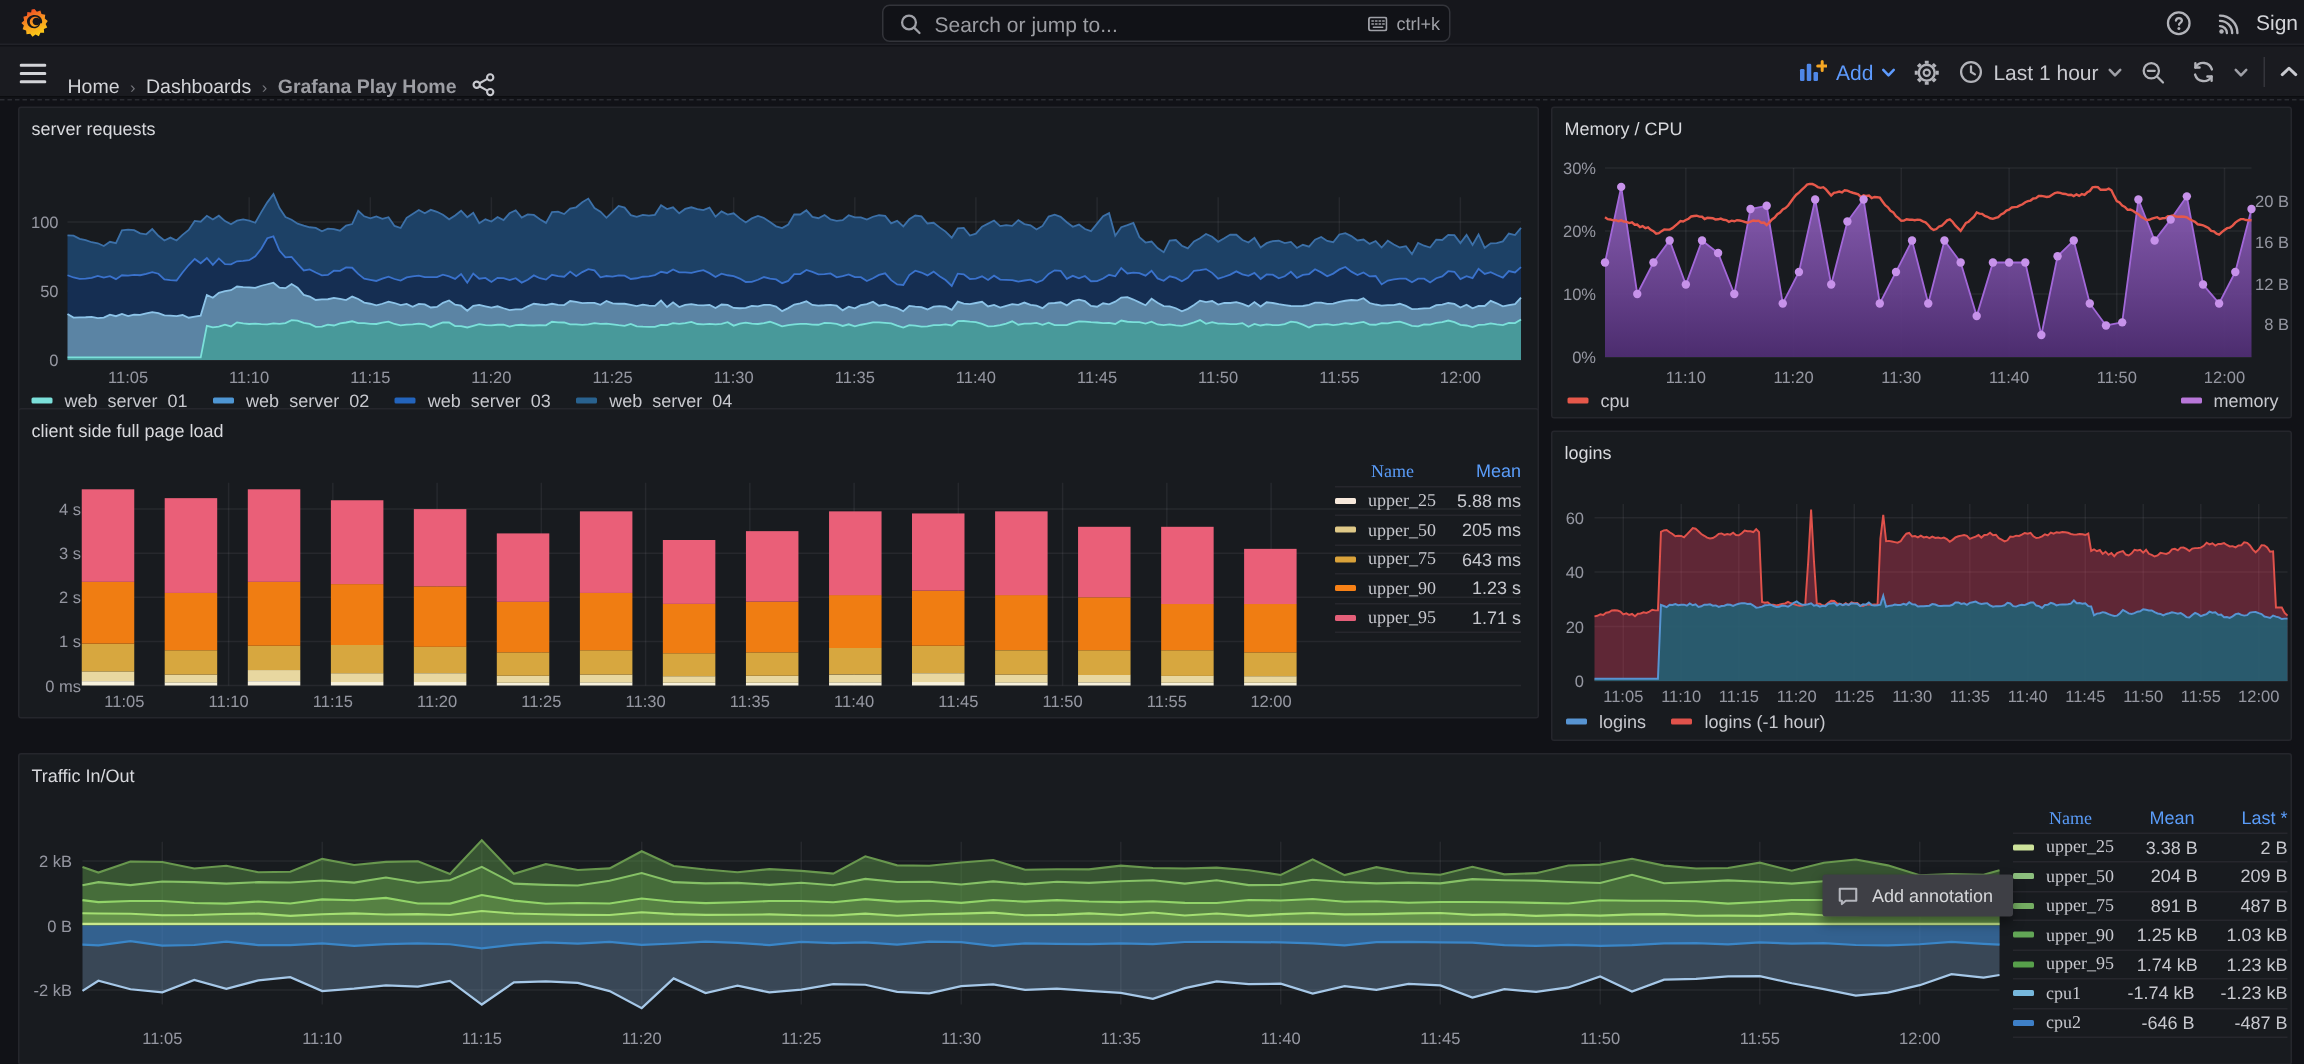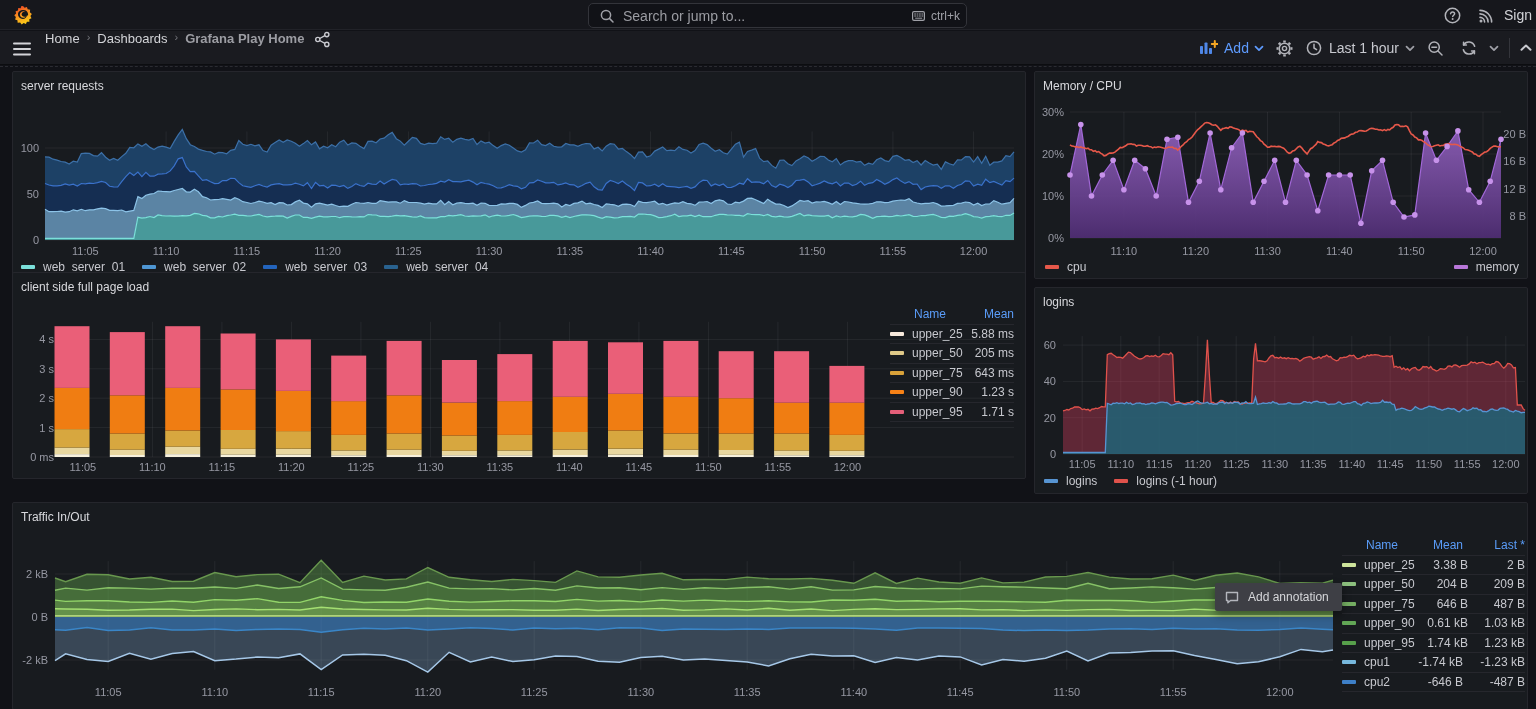--- a/index.html
+++ b/index.html
@@ -12,21 +12,21 @@
 .panel { position:absolute; background:#181b1f; border:1px solid #25262c; border-radius:2px; }
 .ptitle { position:absolute; left:0; right:0; top:0; height:28px; line-height:28px; text-align:left;
   padding-left:8px; font-size:12px; font-weight:500; color:#d8d9dd; }
 .leg { display:flex; gap:17px; font-size:12px; color:#c7c8ce; white-space:nowrap; }
 .leg .li { display:inline-flex; align-items:center; }
 .dash { display:inline-block; width:14px; height:4px; border-radius:1px; margin-right:8px; }
 .ltab { font-size:12px; color:#c7c8ce; }
 .lrow { display:flex; align-items:center; height:19.5px; border-bottom:1px solid #26272d; }
 .lrow.lhead { border-bottom:1px solid #26272d; color:#5a9cf8; font-weight:500; }
 .lrow.lhead .lval { color:#5a9cf8; }
-.lname { flex:1; display:inline-flex; align-items:center; white-space:nowrap; }
+.lname { flex:1; display:inline-flex; align-items:center; white-space:nowrap;font-family:Liberation Serif, serif; }
 .lval { width:62px; text-align:right; white-space:nowrap; }
 .searchbox { position:absolute; left:588px; top:3px; width:379px; height:25px; background:#111217;
   border:1px solid #33343a; border-radius:5px; display:flex; align-items:center; padding:0 6px 0 10px;
   color:#9b9ca2; font-size:14px; }
 .tooltip { position:absolute; width:127px; height:28px; background:#3e3f45; border-radius:2px;
   display:flex; align-items:center; padding:0 10px 0 9px; font-size:12px; color:#d6d7da;
   box-shadow:0 4px 8px rgba(0,0,0,0.4); white-space:nowrap; z-index:5; }
 .crumb { font-size:13px; color:#d3d4d8; font-weight:500; }
 .crumb.muted { color:#9c9da3; font-weight:700; }
 .csep { color:#75767c; margin:0 7px; font-size:11px; }
@@ -74,21 +74,21 @@
       </svg>
     </div>
     <div style="position:absolute;left:1504px;top:7px;font-size:14px;color:#d3d4d8;white-space:nowrap">Sign in</div>
   </div>
 <div class="toolbar">
     <div style="position:absolute;left:13px;top:11px">
       <svg class="ic" width="18" height="14" viewBox="0 0 18 14" style="">
         <path d="M1 1.5h16M1 7h16M1 12.5h16" stroke="#d3d4d8" stroke-width="2" stroke-linecap="round"></path>
       </svg>
     </div>
-    <div style="position:absolute;left:45px;top:0;height:34px;display:flex;align-items:flex-start">
+    <div style="position:absolute;left:45px;top:0;height:34px;display:flex;align-items:flex-end">
       <span class="crumb">Home</span>
       <span class="csep">›</span>
       <span class="crumb">Dashboards</span>
       <span class="csep">›</span>
       <span class="crumb muted">Grafana Play Home</span>
       <span style="margin-left:10px">
         <svg class="ic" width="17" height="17" viewBox="0 0 17 17" style="">
           <circle cx="12.8" cy="3.6" r="2.1" fill="none" stroke="#c9cad0" stroke-width="1.4"></circle>
           <circle cx="3.8" cy="8.5" r="2.1" fill="none" stroke="#c9cad0" stroke-width="1.4"></circle>
           <circle cx="12.8" cy="13.4" r="2.1" fill="none" stroke="#c9cad0" stroke-width="1.4"></circle>
@@ -538,26 +538,26 @@
           <span class="lval" style="width:58px">3.38 B</span>
           <span class="lval" style="width:62px">2 B</span>
         </div>
         <div class="lrow">
           <span class="lname"><span class="dash" style="background:#8cbf7e"></span>upper_50</span>
           <span class="lval" style="width:58px">204 B</span>
           <span class="lval" style="width:62px">209 B</span>
         </div>
         <div class="lrow">
           <span class="lname"><span class="dash" style="background:#74ad62"></span>upper_75</span>
-          <span class="lval" style="width:58px">646 B</span>
+          <span class="lval" style="width:58px">891 B</span>
           <span class="lval" style="width:62px">487 B</span>
         </div>
         <div class="lrow">
           <span class="lname"><span class="dash" style="background:#62a656"></span>upper_90</span>
-          <span class="lval" style="width:58px">0.61 kB</span>
+          <span class="lval" style="width:58px">1.25 kB</span>
           <span class="lval" style="width:62px">1.03 kB</span>
         </div>
         <div class="lrow">
           <span class="lname"><span class="dash" style="background:#57a04b"></span>upper_95</span>
           <span class="lval" style="width:58px">1.74 kB</span>
           <span class="lval" style="width:62px">1.23 kB</span>
         </div>
         <div class="lrow">
           <span class="lname"><span class="dash" style="background:#77b8dd"></span>cpu1</span>
           <span class="lval" style="width:58px">-1.74 kB</span>

